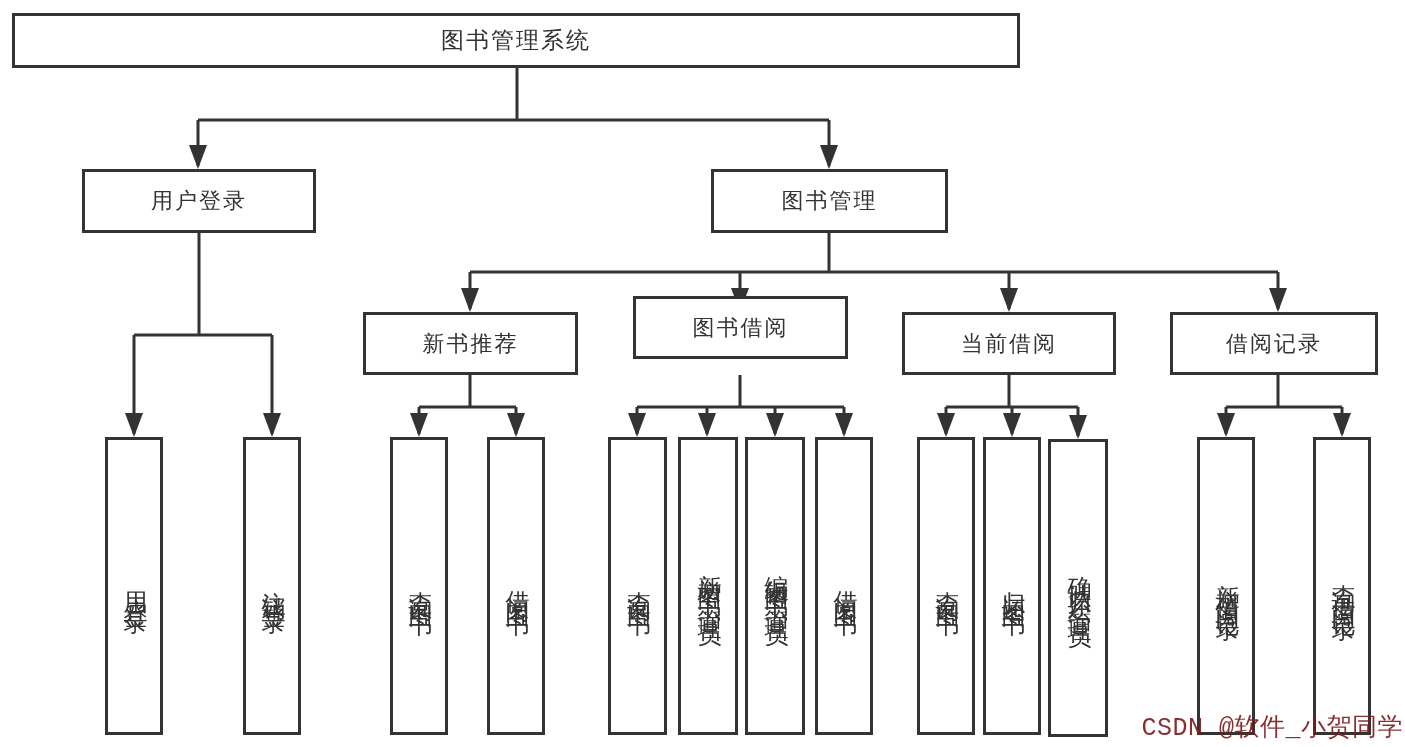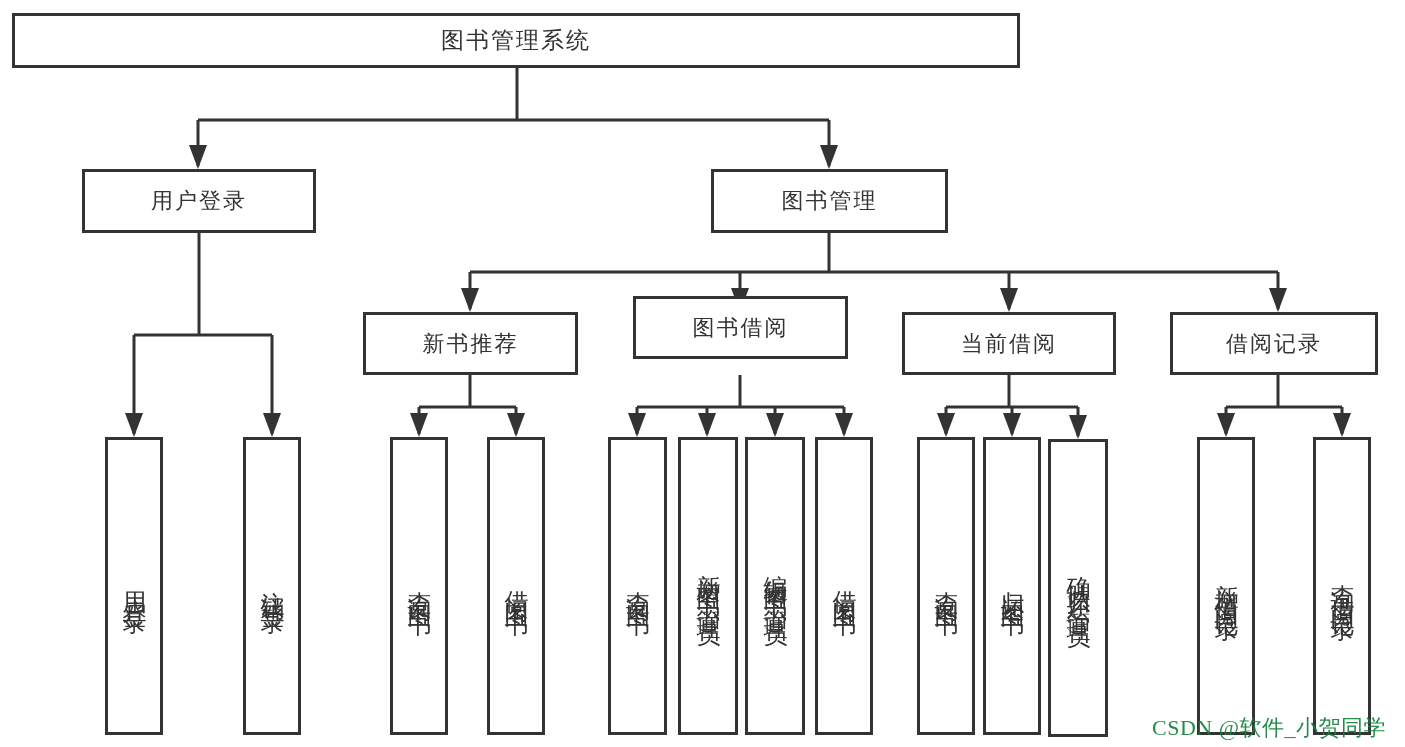--- a/index.html
+++ b/index.html
@@ -1,32 +1,32 @@
 <!DOCTYPE html>
 <html><head>
 <meta charset="utf-8">
 <style>
   html,body{margin:0;padding:0;background:#ffffff;}
   .canvas{
     position:relative;width:1405px;height:747px;background:#ffffff;overflow:hidden;
-    font-family:Liberation Serif, serif;
+    font-family:Liberation Mono, monospace;
   }
   .edges{position:absolute;left:0;top:0;width:1405px;height:747px;}
   .box{
     position:absolute;box-sizing:border-box;border:3px solid #333333;background:#ffffff;
     display:flex;align-items:center;justify-content:center;color:#333333;
   }
   .h{font-size:22px;letter-spacing:2px;}
   .root{font-size:23px;}
   .v{
     font-size:24px;writing-mode:vertical-rl;text-orientation:mixed;
     letter-spacing:7px;line-height:1.05;
   }
   .watermark{
-    position:absolute;right:19px;bottom:4px;font-size:22px;color:#15803d;opacity:.92;
+    position:absolute;right:2px;bottom:4px;font-size:25px;color:#7f1d1d;opacity:.92;
     letter-spacing:0.5px;white-space:nowrap;
   }
 </style>
 </head>
 <body>
 
 <div class="canvas">
 
   <svg class="edges" viewBox="0 0 1405 747" xmlns="http://www.w3.org/2000/svg">
     <g stroke="#333333" stroke-width="3" fill="none">

